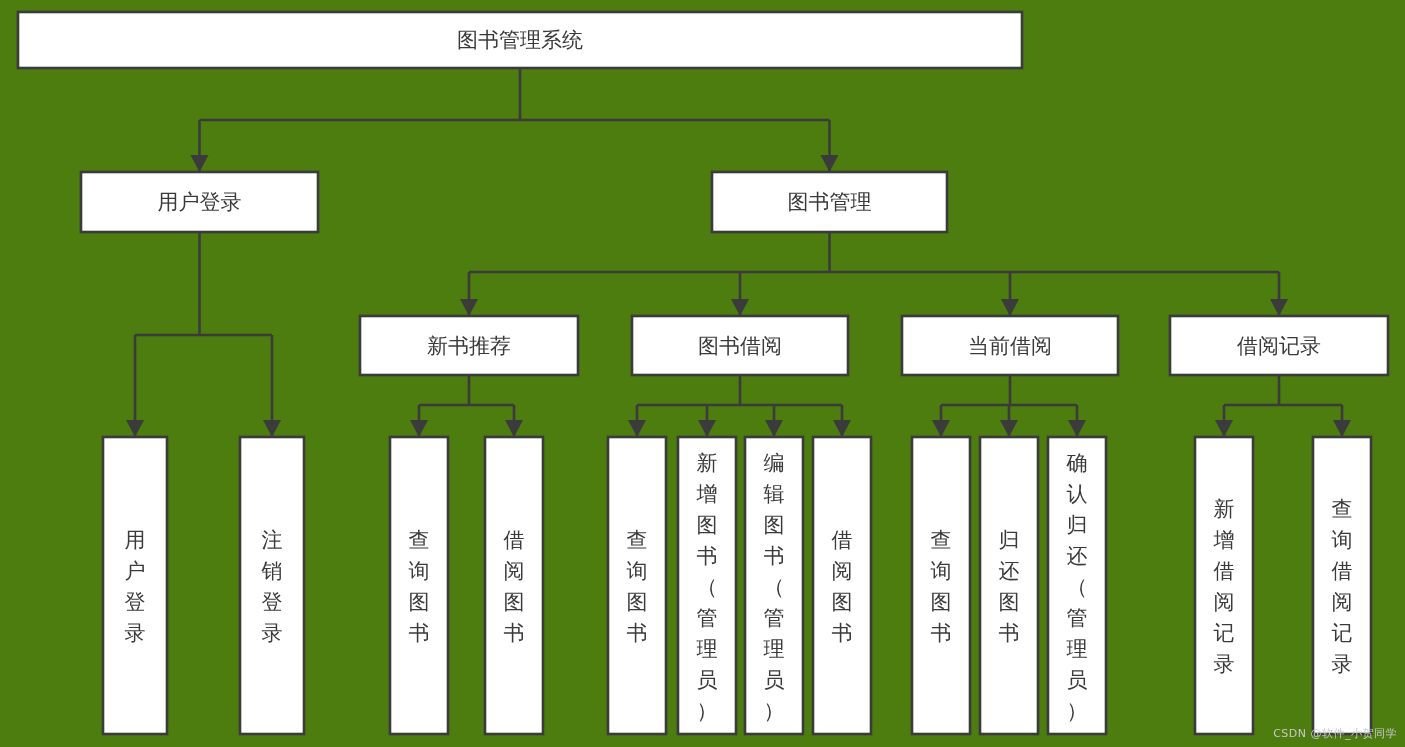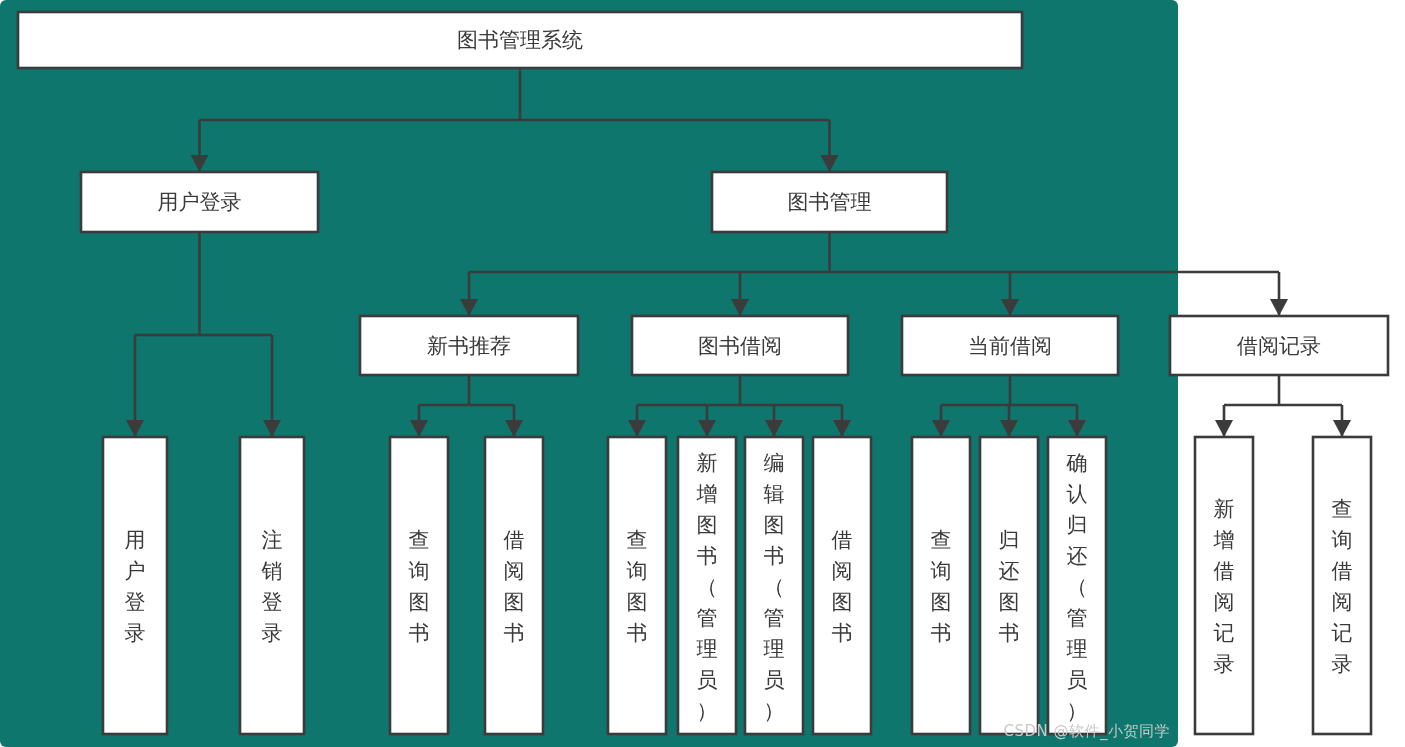--- a/index.html
+++ b/index.html
@@ -10,24 +10,23 @@
   }
   body {
     width: 1405px;
     height: 747px;
     font-family: "DejaVu Sans", "Liberation Sans", sans-serif;
     overflow: hidden;
     position: relative;
   }
   #diagram-root {
     position: relative;
-    width: 1178px;
+    width: 1405px;
     height: 747px;
-    background: #0f766e;
-    border-radius: 6px;
+    background: #4d7c0f;
   }
   svg.diagram-canvas {
     position: absolute;
     top: 0;
     left: 0;
     width: 1405px;
     height: 747px;
     display: block;
   }
   .node-box {
@@ -52,21 +51,21 @@
     dominant-baseline: middle;
   }
   .node-label.horizontal {
     text-anchor: middle;
   }
   .watermark-text {
     position: absolute;
     right: 8px;
     bottom: 6px;
     font-family: "DejaVu Sans", "Liberation Sans", sans-serif;
-    font-size: 15px;
+    font-size: 11px;
     color: #c9c9c9;
     white-space: nowrap;
     letter-spacing: 0.5px;
     pointer-events: none;
     margin-left: 27px;
   }
 </style>
 </head>
 <body>
 

